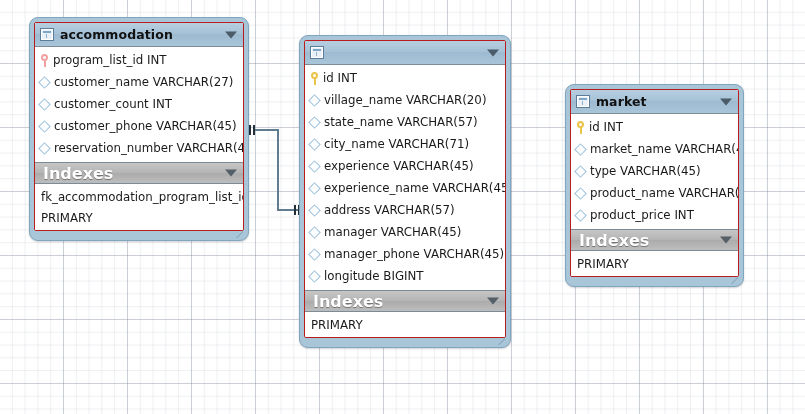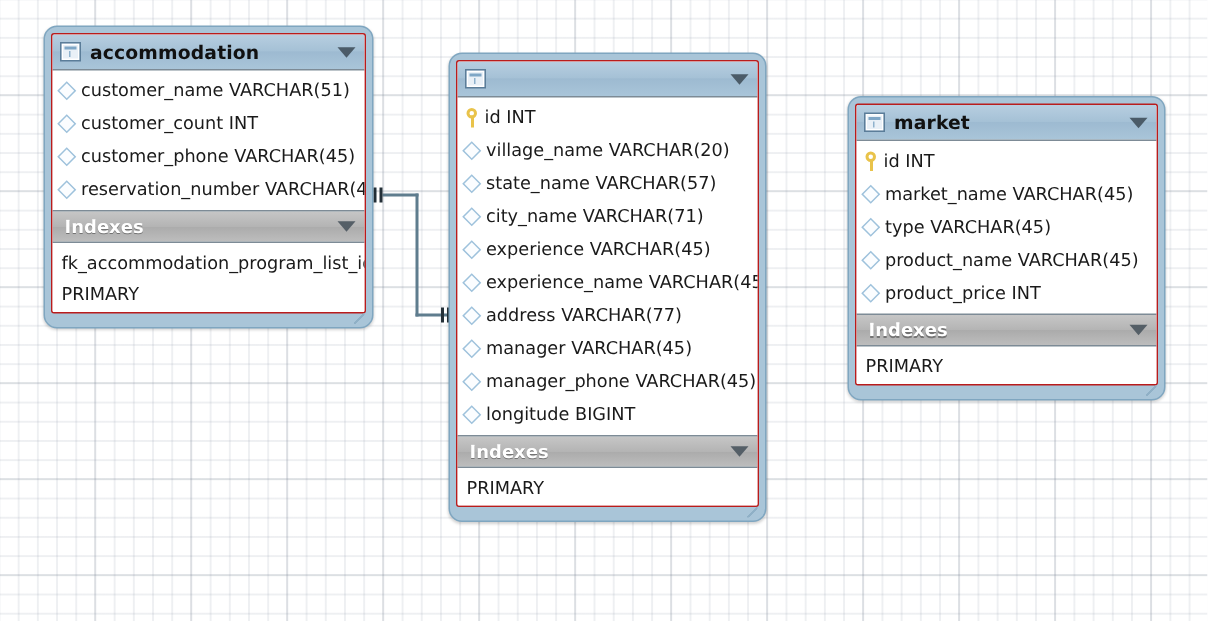--- a/index.html
+++ b/index.html
@@ -100,21 +100,21 @@
     transform:rotate(45deg);background:#fbfdff;
   }
 
   .idx-bar{
     height:20px;display:flex;align-items:center;position:relative;
     background:linear-gradient(to bottom,#c6c6c6 0%,#b4b4b4 50%,#ababab 51%,#bdbdbd 100%);
     border-top:1px solid #7d8b96;border-bottom:1px solid #7d8b96;
     padding-left:8px;
   }
   .idx-bar .ilabel{
-    font-weight:bold;font-size:12px;color:#ffffff;
+    font-weight:bold;font-size:16px;color:#ffffff;
     text-shadow:0 1px 0 rgba(90,90,90,.7);
     text-align:right;
   }
   .idx-list{background:#ffffff;padding:2px 0 2px 0;}
   .idx-row{
     height:21px;display:flex;align-items:center;padding-left:6px;
     font-size:11.8px;color:#1a1a1a;white-space:nowrap;
   }
   .resize-grip{
     position:absolute;right:5px;bottom:2px;width:7px;height:7px;
@@ -149,22 +149,29 @@
 
   <div class="table-fig" style="left:29px;top:17px;width:220px;">
     <div class="tbl-inner">
       <div class="tbl-title">
         <span class="tbl-icon"></span>
         <span class="tname">accommodation</span>
         <span class="caret"></span>
       </div>
       <div class="cols">
         <div class="col-row">
-          <span class="ico-dia"></span>
-          <span class="col-name">customer_name VARCHAR(51)</span>
+          <span class="ico-key">
+              <i class="bow"></i>
+              <i class="shaft"></i>
+            </span>
+          <span class="col-name">program_list_id INT</span>
+        </div>
+        <div class="col-row">
+          <span class="ico-dia"></span>
+          <span class="col-name">customer_name VARCHAR(27)</span>
         </div>
         <div class="col-row">
           <span class="ico-dia"></span>
           <span class="col-name">customer_count INT</span>
         </div>
         <div class="col-row">
           <span class="ico-dia"></span>
           <span class="col-name">customer_phone VARCHAR(45)</span>
         </div>
         <div class="col-row">
@@ -213,21 +220,21 @@
         <div class="col-row">
           <span class="ico-dia"></span>
           <span class="col-name">experience VARCHAR(45)</span>
         </div>
         <div class="col-row">
           <span class="ico-dia"></span>
           <span class="col-name">experience_name VARCHAR(45)</span>
         </div>
         <div class="col-row">
           <span class="ico-dia"></span>
-          <span class="col-name">address VARCHAR(77)</span>
+          <span class="col-name">address VARCHAR(57)</span>
         </div>
         <div class="col-row">
           <span class="ico-dia"></span>
           <span class="col-name">manager VARCHAR(45)</span>
         </div>
         <div class="col-row">
           <span class="ico-dia"></span>
           <span class="col-name">manager_phone VARCHAR(45)</span>
         </div>
         <div class="col-row">
@@ -239,21 +246,21 @@
         <span class="ilabel">Indexes</span>
         <span class="caret dark"></span>
       </div>
       <div class="idx-list">
         <div class="idx-row">PRIMARY</div>
       </div>
     </div>
     <span class="resize-grip"></span>
   </div>
 
-  <div class="table-fig" style="left:565px;top:64px;width:212px;">
+  <div class="table-fig" style="left:565px;top:84px;width:179px;">
     <div class="tbl-inner">
       <div class="tbl-title">
         <span class="tbl-icon"></span>
         <span class="tname">market</span>
         <span class="caret"></span>
       </div>
       <div class="cols">
         <div class="col-row">
           <span class="ico-key gold">
               <i class="bow"></i>

